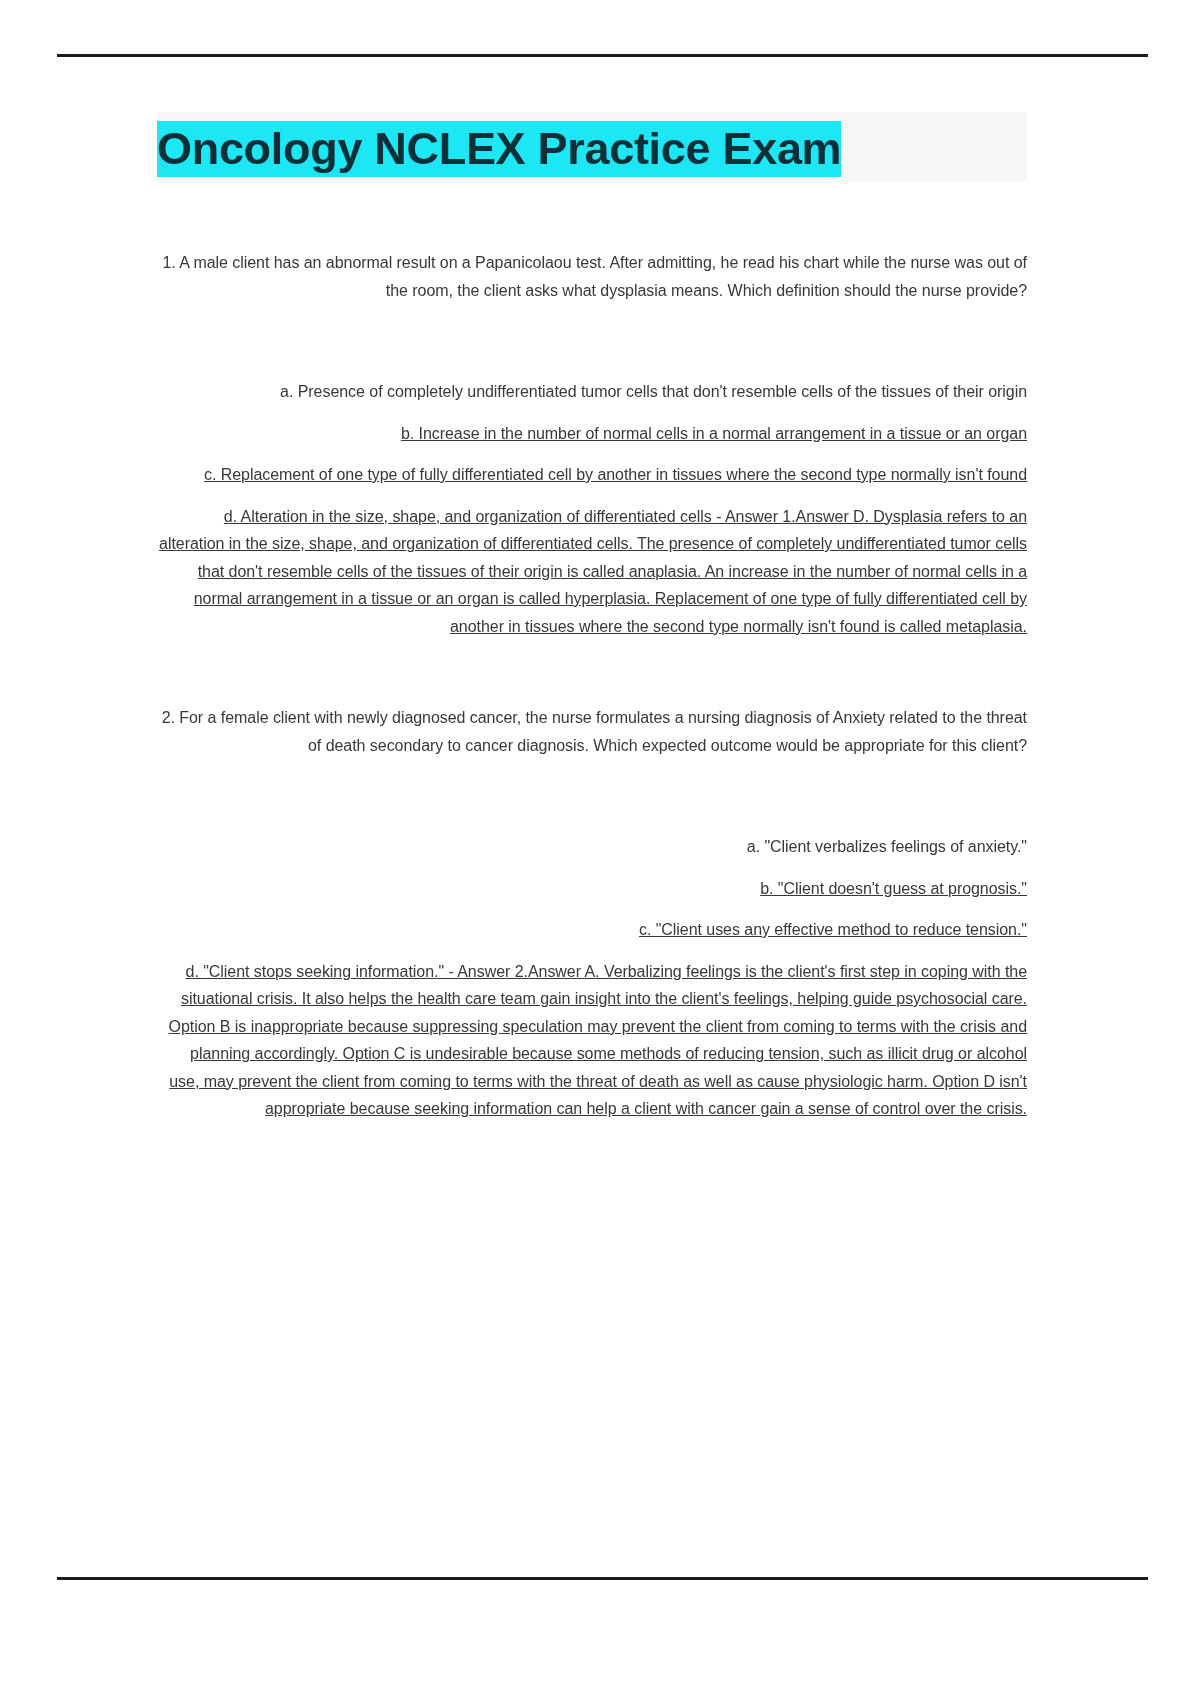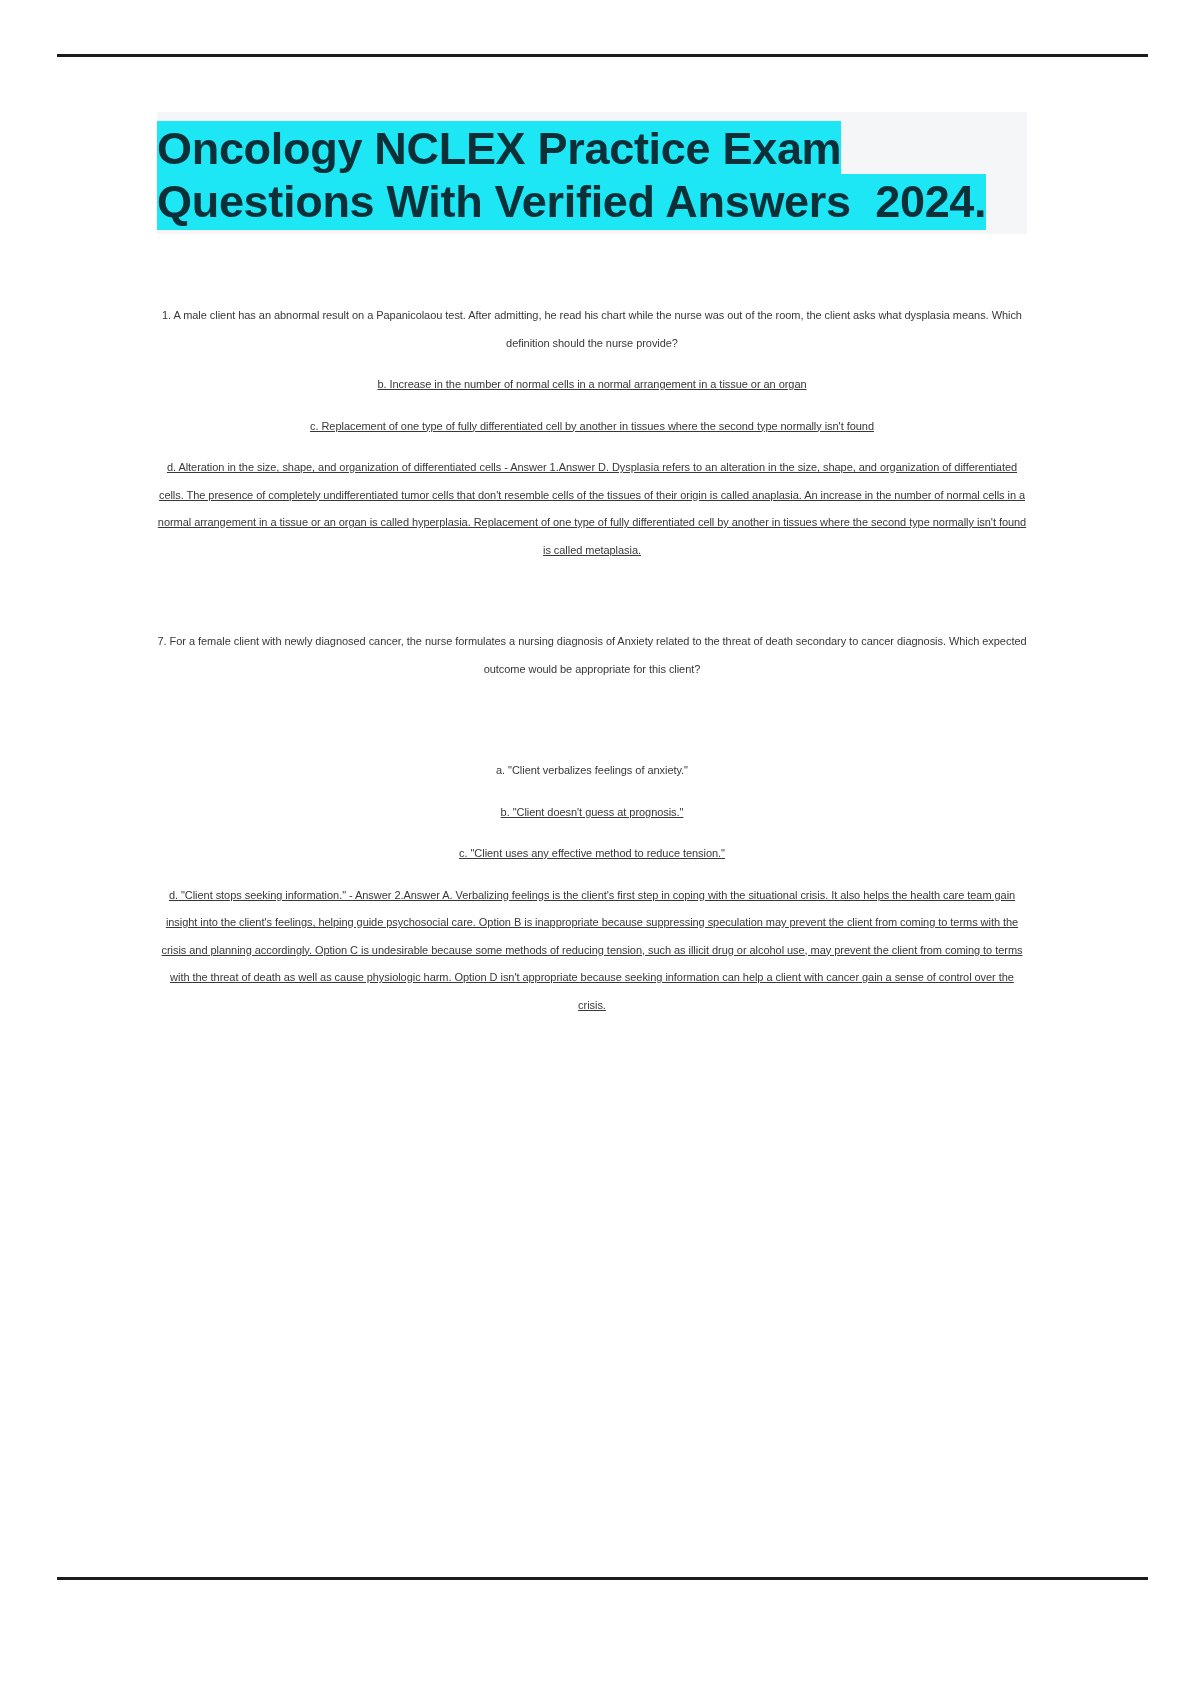--- a/index.html
+++ b/index.html
@@ -78,25 +78,25 @@
     -webkit-box-decoration-break: clone;
     padding: 2px 0 3px 0;
   }
 
   
   .body-block {
     margin-top: 68px;
   }
   p.para {
     margin: 0 0 0 0;
-    font-size: 11px;
+    font-size: 16px;
     line-height: 27.5px;
     color: #383838;
     font-family: "Liberation Sans", "DejaVu Sans", sans-serif;
-    text-align: center;
+    text-align: right;
     letter-spacing: -0.05px;
   }
   p.gap-q    { margin-top: 0px; }
   p.gap-sm   { margin-top: 14px; text-decoration: underline; }
   p.gap-lg   { margin-top: 64px; }
   p.gap-xl   { margin-top: 74px; }
 </style>
 </head>
 <body>
 
@@ -104,31 +104,31 @@
 
   <div class="paper-tint"></div>
 
   <div class="rule rule-top"></div>
   <div class="rule rule-bottom"></div>
 
   <div class="content">
 
     <div class="title-block">
       <div class="title-line"><span class="hl">Oncology NCLEX Practice Exam</span></div>
-      <div class="title-line"><span class="hl">Questions With Verified Answers  2024.</span></div>
     </div>
 
     <div class="body-block">
 
       <p class="para gap-q">1. A male client has an abnormal result on a Papanicolaou test. After admitting, he read his chart while the nurse was out of the room, the client asks what dysplasia means. Which definition should the nurse provide?</p>
+      <p class="para gap-xl">a. Presence of completely undifferentiated tumor cells that don't resemble cells of the tissues of their origin</p>
       <p class="para gap-sm">b. Increase in the number of normal cells in a normal arrangement in a tissue or an organ</p>
       <p class="para gap-sm">c. Replacement of one type of fully differentiated cell by another in tissues where the second type normally isn't found</p>
       <p class="para gap-sm">d. Alteration in the size, shape, and organization of differentiated cells - Answer   1.Answer D. Dysplasia refers to an alteration in the size, shape, and organization of differentiated cells. The presence of completely undifferentiated tumor cells that don't resemble cells of the tissues of their origin is called anaplasia. An increase in the number of normal cells in a normal arrangement in a tissue or an organ is called hyperplasia. Replacement of one type of fully differentiated cell by another in tissues where the second type normally isn't found is called metaplasia.</p>
 
-      <p class="para gap-lg">7. For a female client with newly diagnosed cancer, the nurse formulates a nursing diagnosis of Anxiety related to the threat of death secondary to cancer diagnosis. Which expected outcome would be appropriate for this client?</p>
+      <p class="para gap-lg">2. For a female client with newly diagnosed cancer, the nurse formulates a nursing diagnosis of Anxiety related to the threat of death secondary to cancer diagnosis. Which expected outcome would be appropriate for this client?</p>
       <p class="para gap-xl">a. "Client verbalizes feelings of anxiety."</p>
       <p class="para gap-sm">b. "Client doesn't guess at prognosis."</p>
       <p class="para gap-sm">c. "Client uses any effective method to reduce tension."</p>
       <p class="para gap-sm">d. "Client stops seeking information." - Answer   2.Answer A. Verbalizing feelings is the client's first step in coping with the situational crisis. It also helps the health care team gain insight into the client's feelings, helping guide psychosocial care. Option B is inappropriate because suppressing speculation may prevent the client from coming to terms with the crisis and planning accordingly. Option C is undesirable because some methods of reducing tension, such as illicit drug or alcohol use, may prevent the client from coming to terms with the threat of death as well as cause physiologic harm. Option D isn't appropriate because seeking information can help a client with cancer gain a sense of control over the crisis.</p>
 
     </div>
   </div>
 </div>
 
 </body></html>

